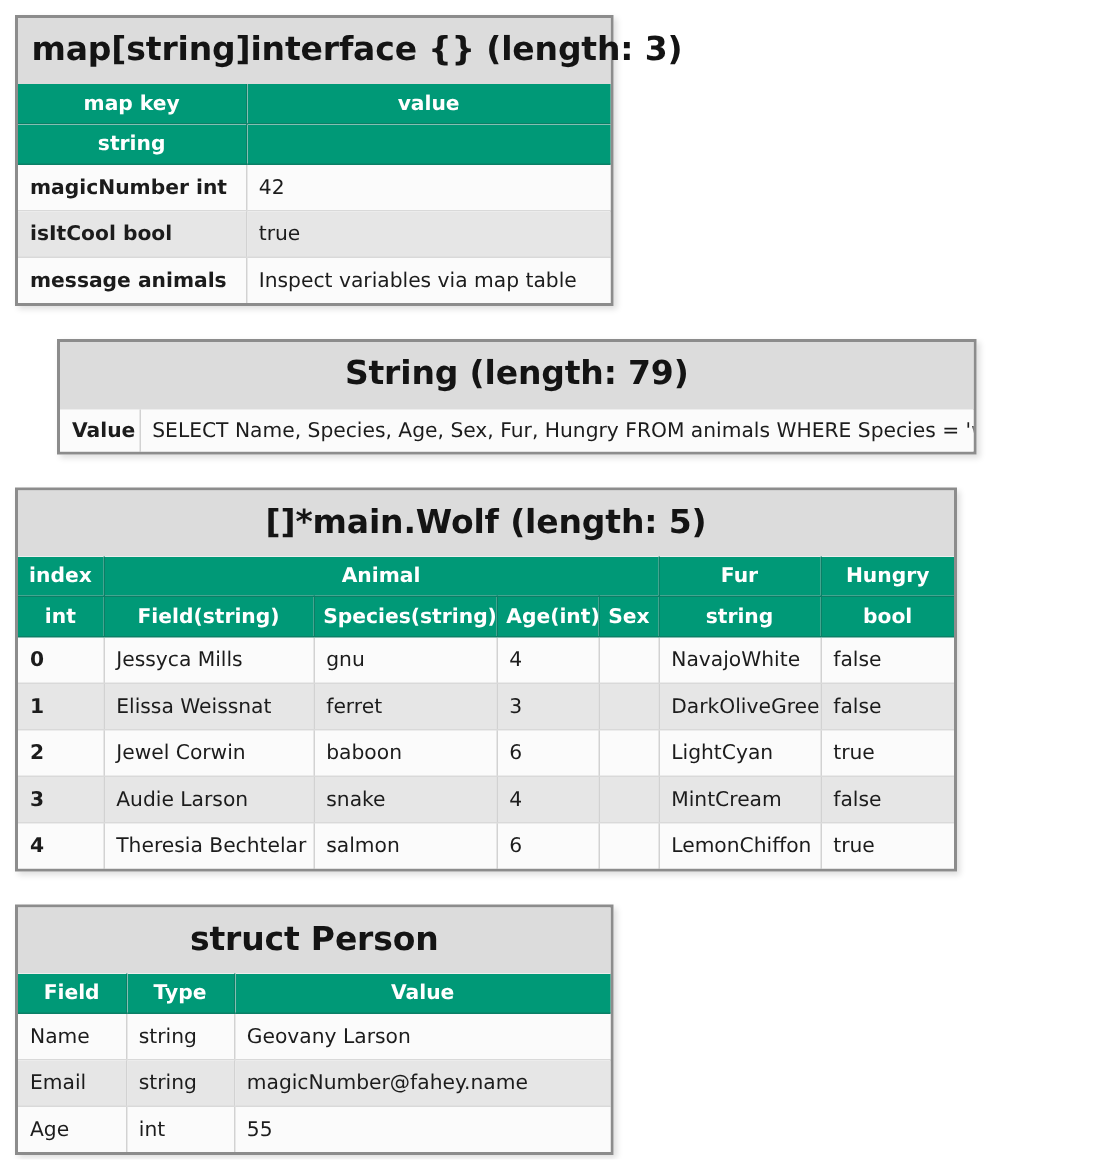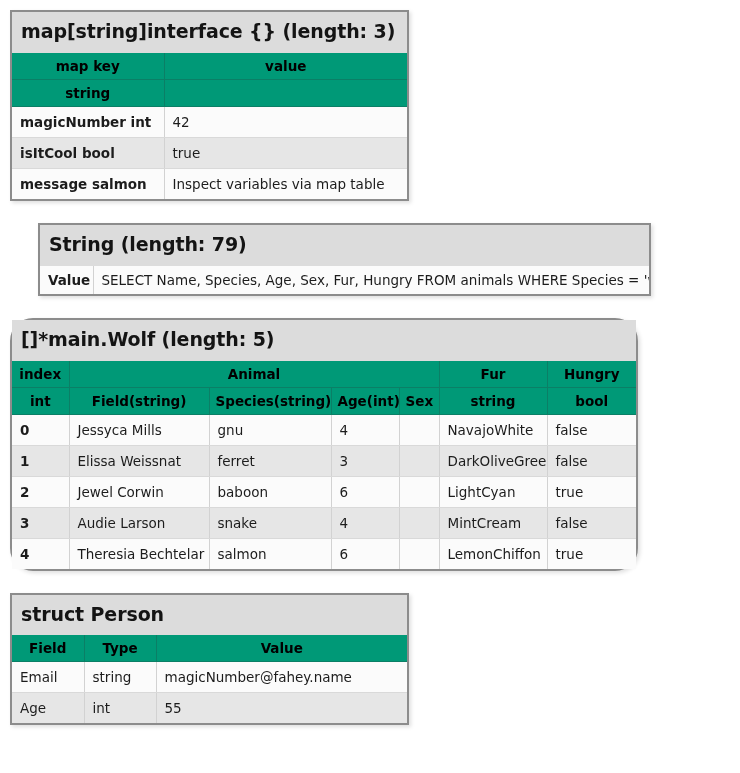--- a/index.html
+++ b/index.html
@@ -25,35 +25,36 @@
   .card {
     border: 2px solid #8c8c8c;
     background: #ffffff;
     box-shadow: 2px 2px 4px rgba(0,0,0,0.13);
     margin-bottom: 22px;
     box-sizing: border-box;
   }
   .card-title {
     background: #dcdcdc;
     color: #141414;
-    font-size: 19px;
+    font-size: 22px;
     font-weight: bold;
     padding: 9px 9px 10px 9px;
     line-height: 1.15;
     letter-spacing: -0.1px;
     white-space: nowrap;
+    text-align: center;
   }
   table.t {
     border-collapse: collapse;
     width: 100%;
     table-layout: fixed;
   }
   table.t th {
     background: #009977;
-    color: #000000;
+    color: #ffffff;
     font-weight: bold;
     font-size: 13.5px;
     text-align: center;
     padding: 5px 6px;
     border-right: 1px solid #0b7f66;
     border-bottom: 1px solid #0b7f66;
     white-space: nowrap;
     overflow: hidden;
   }
   table.t th:last-child { border-right: none; }
@@ -80,21 +81,21 @@
   }
   td.idx {
     color: #0b6d57;
     font-weight: bold;
     text-align: left;
   }
 
   
   #map-card    { width: 399px; }
   #string-card { width: 613px; margin-left: 28px; }
-  #wolf-card   { width: 628px; border-radius: 23px; }
+  #wolf-card   { width: 628px; }
   #person-card { width: 399px; }
 
   #map-card    table.t td { padding-top:6px; padding-bottom:6px; }
   #person-card table.t td { padding-top:6px; padding-bottom:6px; }
   #string-card table.t td { padding-top:5px; padding-bottom:5px; }
   #wolf-card   table.t td { padding-top:6px; padding-bottom:6px; }
 
   #string-card td.key { width: 53px; text-align: left; }
   #string-card td.val { white-space: nowrap; }
 </style>
@@ -123,21 +124,21 @@
       <tbody>
         <tr>
           <td class="key">magicNumber int</td>
           <td>42</td>
         </tr>
         <tr>
           <td class="key">isItCool bool</td>
           <td>true</td>
         </tr>
         <tr>
-          <td class="key">message salmon</td>
+          <td class="key">message animals</td>
           <td>Inspect variables via map table</td>
         </tr>
       </tbody>
     </table>
   </div>
 
   <div class="card" id="string-card">
     <div class="card-title">String (length: 79)</div>
     <table class="t">
       <colgroup>
@@ -242,20 +243,25 @@
         </colgroup>
       <thead>
         <tr>
           <th>Field</th>
           <th>Type</th>
           <th>Value</th>
         </tr>
       </thead>
       <tbody>
         <tr>
+          <td>Name</td>
+          <td>string</td>
+          <td>Geovany Larson</td>
+        </tr>
+        <tr>
           <td>Email</td>
           <td>string</td>
           <td>magicNumber@fahey.name</td>
         </tr>
         <tr>
           <td>Age</td>
           <td>int</td>
           <td>55</td>
         </tr>
       </tbody>

